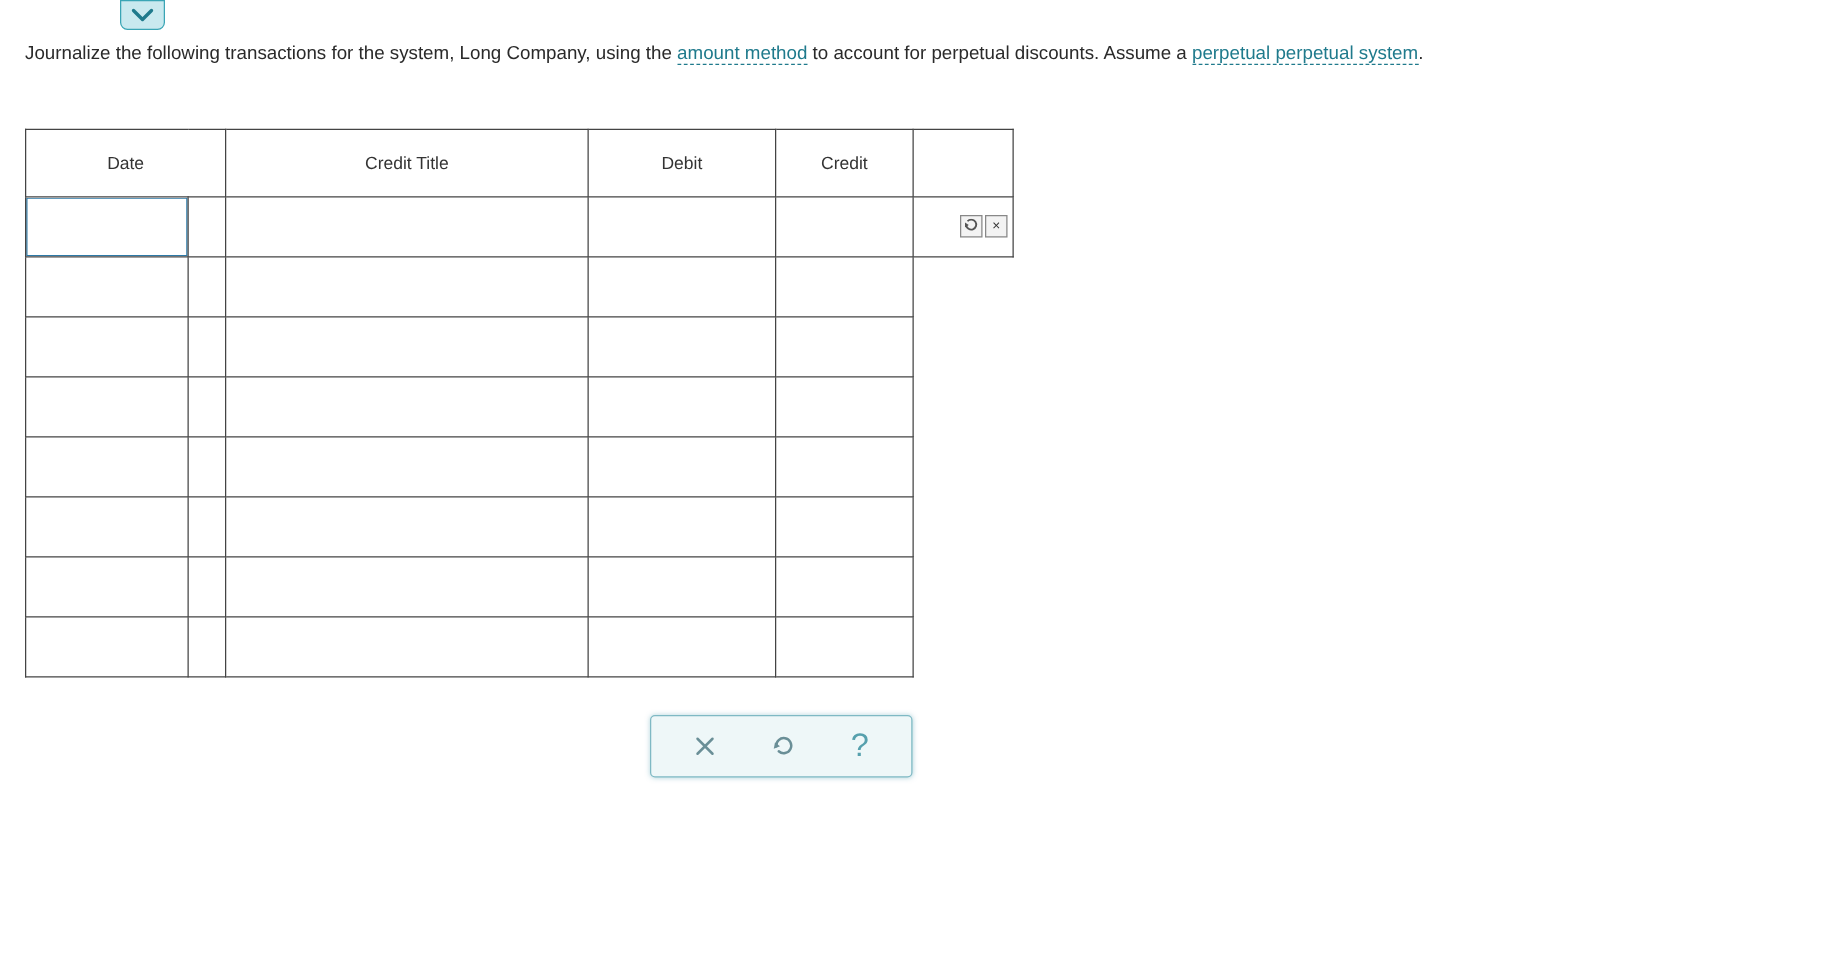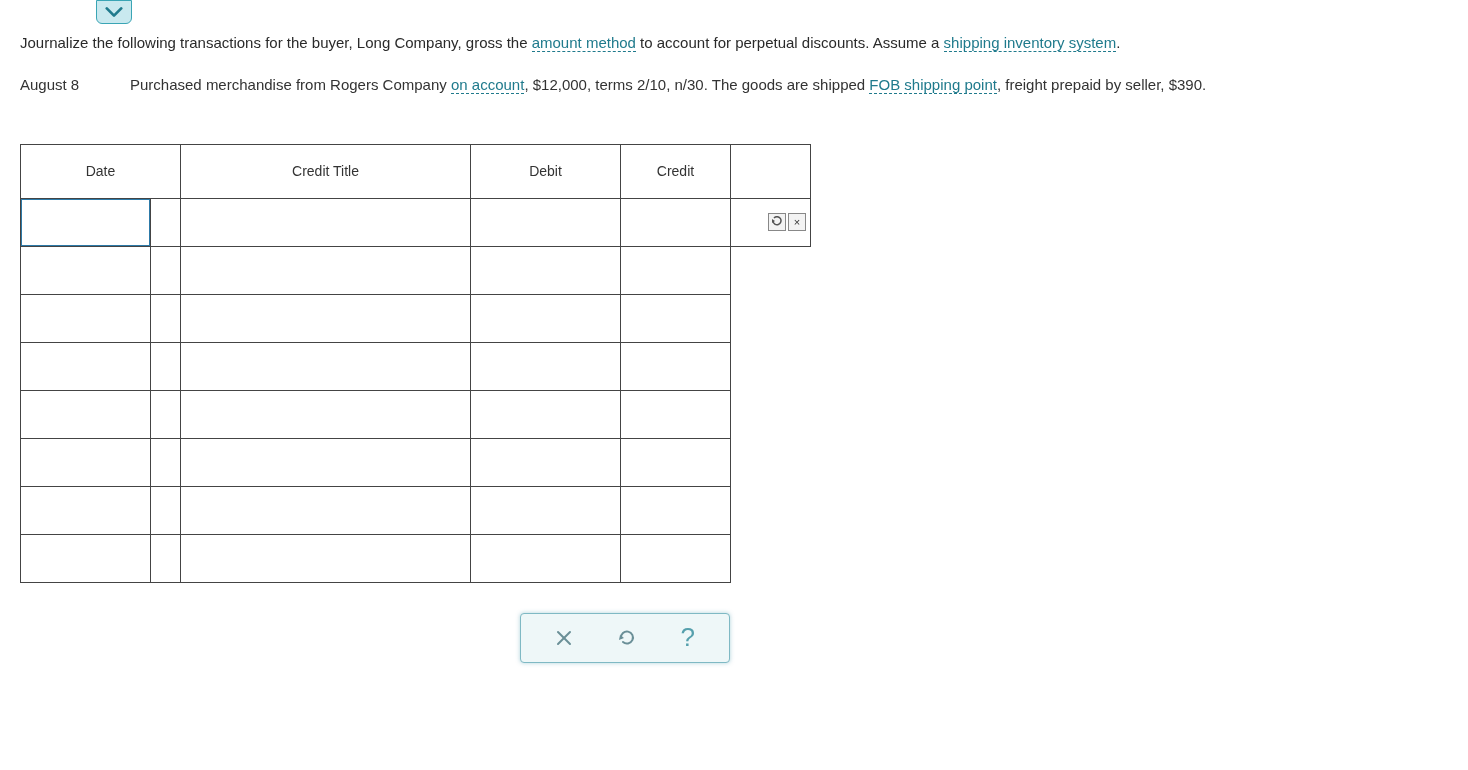--- a/index.html
+++ b/index.html
@@ -141,30 +141,24 @@
 </head>
 <body>
 
 <div class="top-chevron">
   <svg viewBox="0 0 20 12">
     <polyline points="2,2 10,10 18,2" fill="none" stroke="#1f7a8c" stroke-width="3" stroke-linecap="round" stroke-linejoin="round"></polyline>
   </svg>
 </div>
 
 <p class="instructions">
-  <span>Journalize the following transactions for the buyer, Long Company, gross the </span><a class="link">amount method</a><span> to account for perpetual discounts. Assume a </span><a class="link">shipping inventory system</a><span>.</span>
+  <span>Journalize the following transactions for the system, Long Company, using the </span><a class="link">amount method</a><span> to account for perpetual discounts. Assume a </span><a class="link">perpetual perpetual system</a><span>.</span>
 </p>
 
 <div class="transactions">
-  <div class="tx-row">
-    <div class="tx-date">August 8</div>
-    <div class="tx-desc">
-      <span>Purchased merchandise from Rogers Company </span><a class="link">on account</a><span>, $12,000, terms 2/10, n/30. The goods are shipped </span><a class="link">FOB shipping point</a><span>, freight prepaid by seller, $390.</span>
-    </div>
-  </div>
 </div>
 
 <div class="journal-area">
   <table class="journal">
     <colgroup>
       <col class="col-date">
         <col class="col-sub">
         <col class="col-account">
         <col class="col-debit">
         <col class="col-credit">

